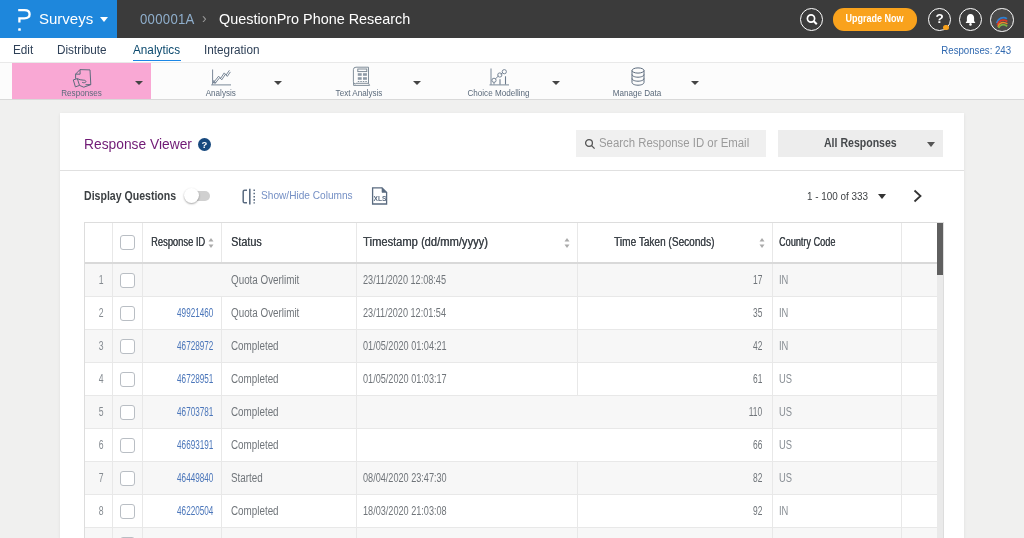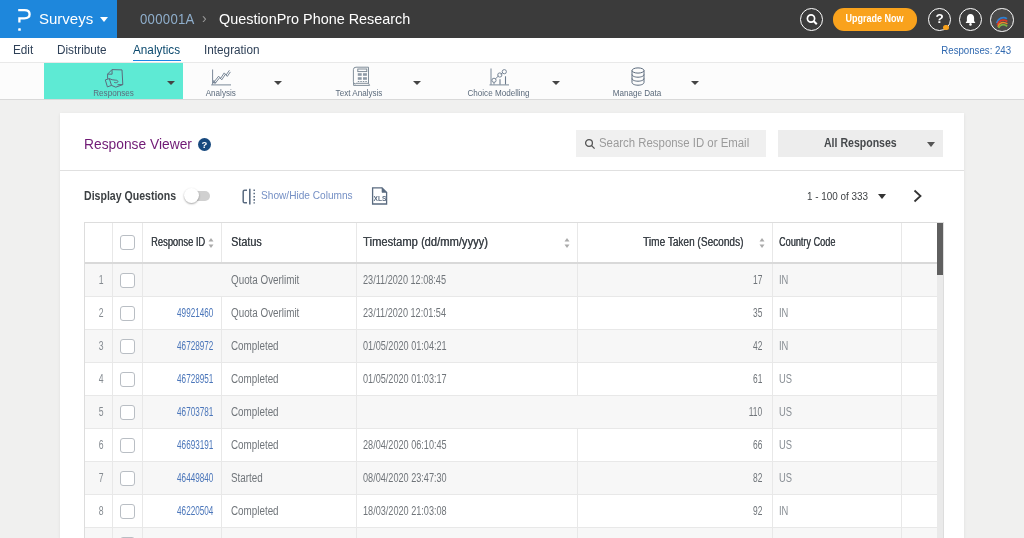--- a/index.html
+++ b/index.html
@@ -25,21 +25,21 @@
 
 .navrow { position:absolute; left:0; top:38px; width:1024px; height:25px; background:#fff; border-bottom:1px solid #e9e9e9; }
 .navitem { position:absolute; top:0; height:25px; line-height:24px; font-size:12.5px; color:#2e4057; }
 .navitem.active { color:#0c4a6e; }
 .navitem.active::after { content:""; position:absolute; left:0; right:2px; bottom:2px; height:1.5px; background:#1b87e6; }
 .resp-count { position:absolute; right:13px; top:0; height:25px; line-height:24px; font-size:11.5px; color:#3069b0; }
 
 
 .toolbar { position:absolute; left:0; top:63px; width:1024px; height:37px; background:#fcfcfc; border-bottom:1px solid #d9d9d9; }
 .tab { position:absolute; top:0; height:36px; width:139px; }
-.tab.active { background:#5eead4;margin-left:32px; }
+.tab.active { background:#f9a8d4; }
 .tab .ticon { position:absolute; left:50%; transform:translateX(-50%); top:3px; }
 .tab .tlabel { position:absolute; left:0; right:0; top:25px; text-align:center; font-size:9px; color:#5c6b7c; }
 .tab .tcaret { position:absolute; right:8px; top:18px; width:0; height:0; border-left:4px solid transparent; border-right:4px solid transparent; border-top:4.5px solid #444; }
 
 
 .card { position:absolute; left:60px; top:113px; width:904px; height:425px; background:#fff; box-shadow:0 1px 3px rgba(0,0,0,0.08); }
 .rv-title { position:absolute; left:24px; top:22px; font-size:15px; color:#701a75; }
 .help-circ { position:absolute; left:138px; top:24.5px; width:13px; height:13px; background:#17497e; border-radius:50%; color:#fff; font-size:9.5px; font-weight:bold; text-align:center; line-height:13px; }
 .searchbox { position:absolute; left:516px; top:17px; width:190px; height:27px; background:#f0f0f0; }
 .searchbox .ph { position:absolute; left:23px; top:0; height:27px; line-height:27px; color:#9b9b9b; font-size:12px; }
@@ -251,21 +251,21 @@
             <path d="M4 11 L1.5 7.5 L6.5 7.5 Z" fill="#aaa"></path>
           </svg>
       </div>
       <div class="cell c4"><span class="sx" style="transform:scaleX(.9)">Status</span></div>
       <div class="cell c5"><span class="sx" style="transform:scaleX(.93)">Timestamp (dd/mm/yyyy)</span>
         <svg class="sort" viewBox="0 0 8 12">
             <path d="M4 1 L6.5 4.5 L1.5 4.5 Z" fill="#aaa"></path>
             <path d="M4 11 L1.5 7.5 L6.5 7.5 Z" fill="#aaa"></path>
           </svg>
       </div>
-      <div class="cell c6" style="text-align:right; padding-left:8px;"><span class="sx" style="transform:scaleX(.84)">Time Taken (Seconds)</span>
+      <div class="cell c6" style="text-align:center; padding-left:8px;"><span class="sx" style="transform:scaleX(.84)">Time Taken (Seconds)</span>
         <svg class="sort" viewBox="0 0 8 12">
             <path d="M4 1 L6.5 4.5 L1.5 4.5 Z" fill="#aaa"></path>
             <path d="M4 11 L1.5 7.5 L6.5 7.5 Z" fill="#aaa"></path>
           </svg>
       </div>
       <div class="cell c7"><span class="sx" style="transform:scaleX(.76)">Country Code</span></div>
       <div class="cell c8"></div>
     </div>
     <div class="trow odd">
       <div class="cell c1"><span class="sxr" style="transform:scaleX(.72)">1</span></div>
@@ -325,21 +325,20 @@
       <div class="cell c7"><span class="sx" style="transform:scaleX(.78)">US</span></div>
       <div class="cell c8"></div>
     </div>
     <div class="trow">
       <div class="cell c1"><span class="sxr" style="transform:scaleX(.72)">6</span></div>
       <div class="cell c2">
           <div class="cbox"></div>
         </div>
       <div class="cell c3"><span class="sxr" style="transform:scaleX(.68)">46693191</span></div>
       <div class="cell c4"><span class="sx" style="transform:scaleX(.82)">Completed</span></div>
-      <div class="cell c5"><span class="sx" style="transform:scaleX(.76)">28/04/2020 06:10:45</span></div>
       <div class="cell c6"><span class="sxr" style="transform:scaleX(.70)">66</span></div>
       <div class="cell c7"><span class="sx" style="transform:scaleX(.78)">US</span></div>
       <div class="cell c8"></div>
     </div>
     <div class="trow odd">
       <div class="cell c1"><span class="sxr" style="transform:scaleX(.72)">7</span></div>
       <div class="cell c2">
           <div class="cbox"></div>
         </div>
       <div class="cell c3"><span class="sxr" style="transform:scaleX(.68)">46449840</span></div>

